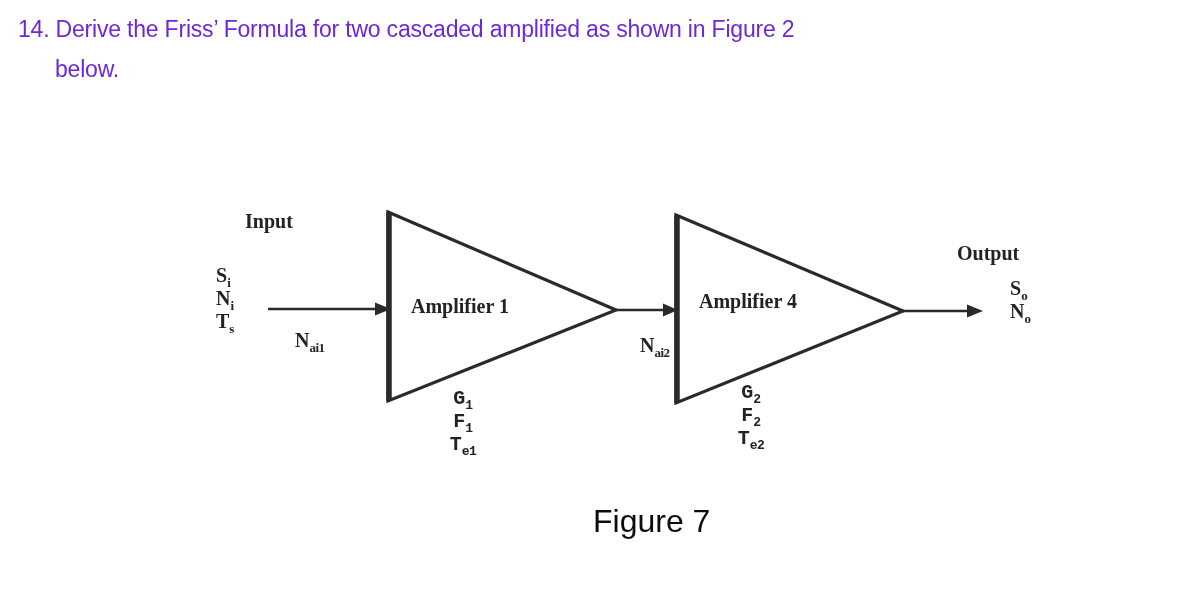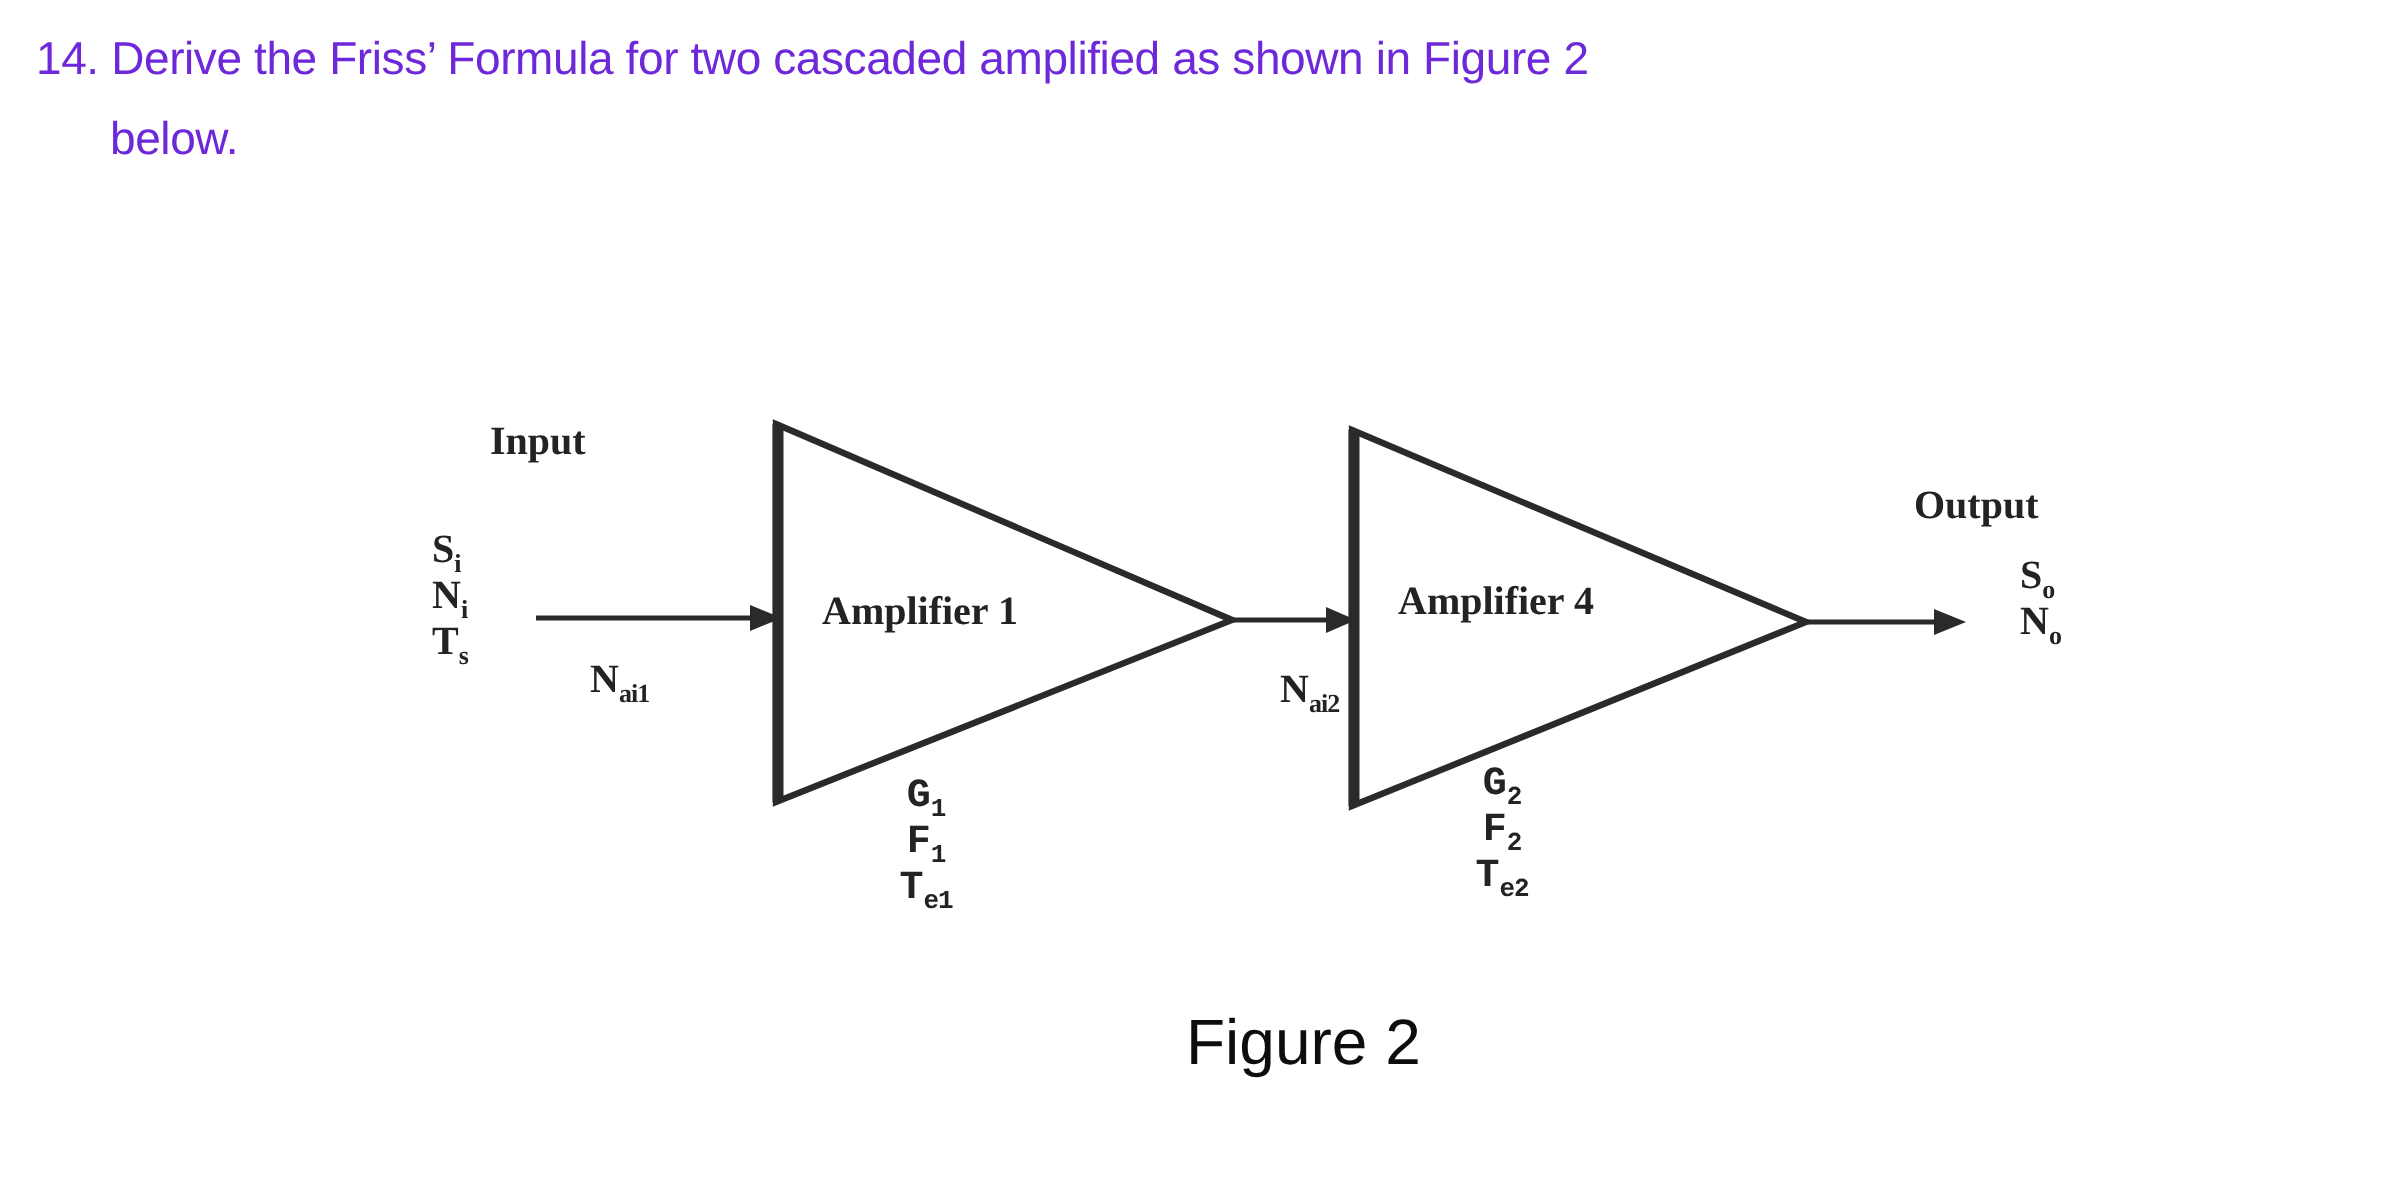--- a/index.html
+++ b/index.html
@@ -91,15 +91,15 @@
       <div><span>T</span><sub>e2</sub></div>
     </div>
 
     <div class="flabel stack" style="left:1010px; top:277px;">
       <div><span>S</span><sub>o</sub></div>
       <div><span>N</span><sub>o</sub></div>
     </div>
 
   </div>
 
-  <div class="caption">Figure 2</div>
+  <div class="caption">Figure 7</div>
 
 </div>
 
 </body></html>

